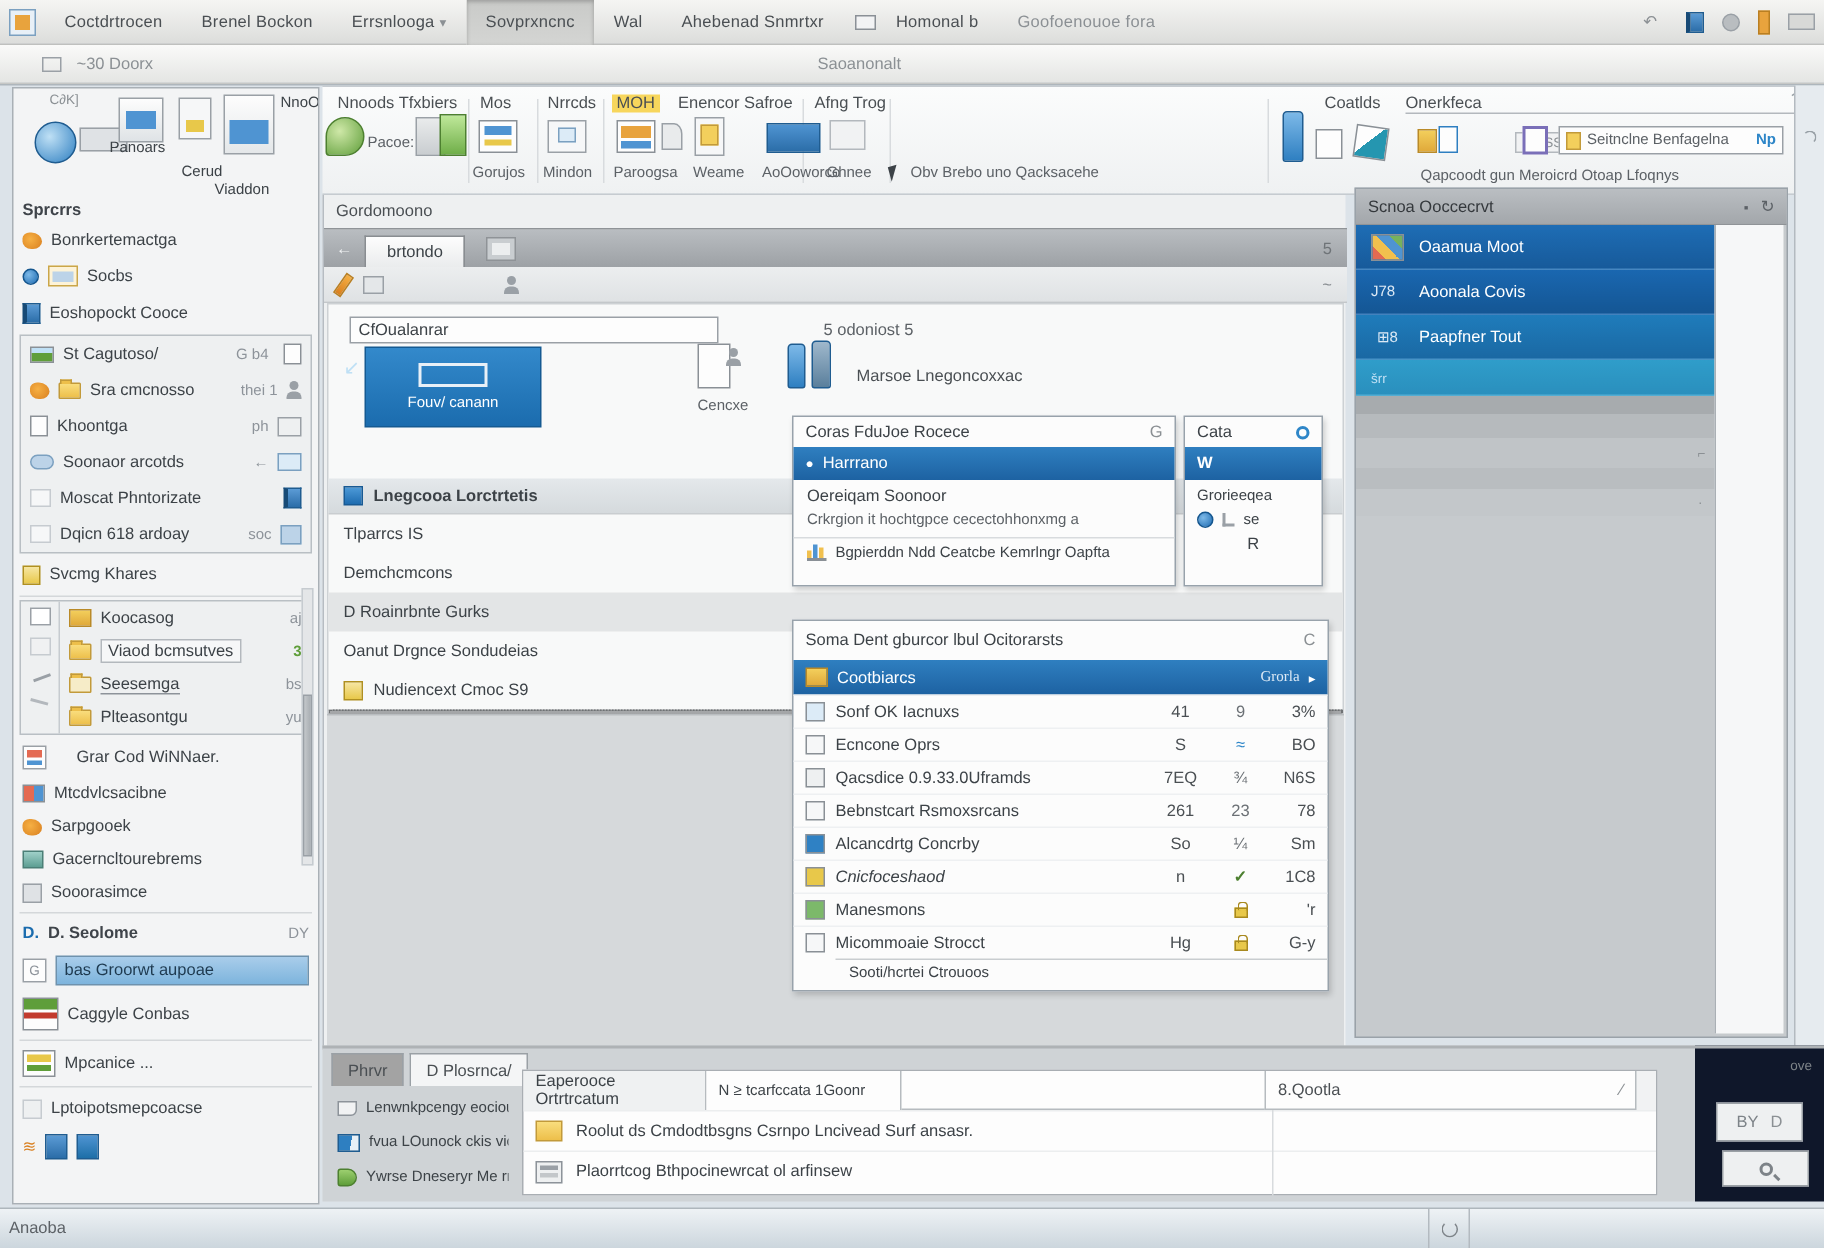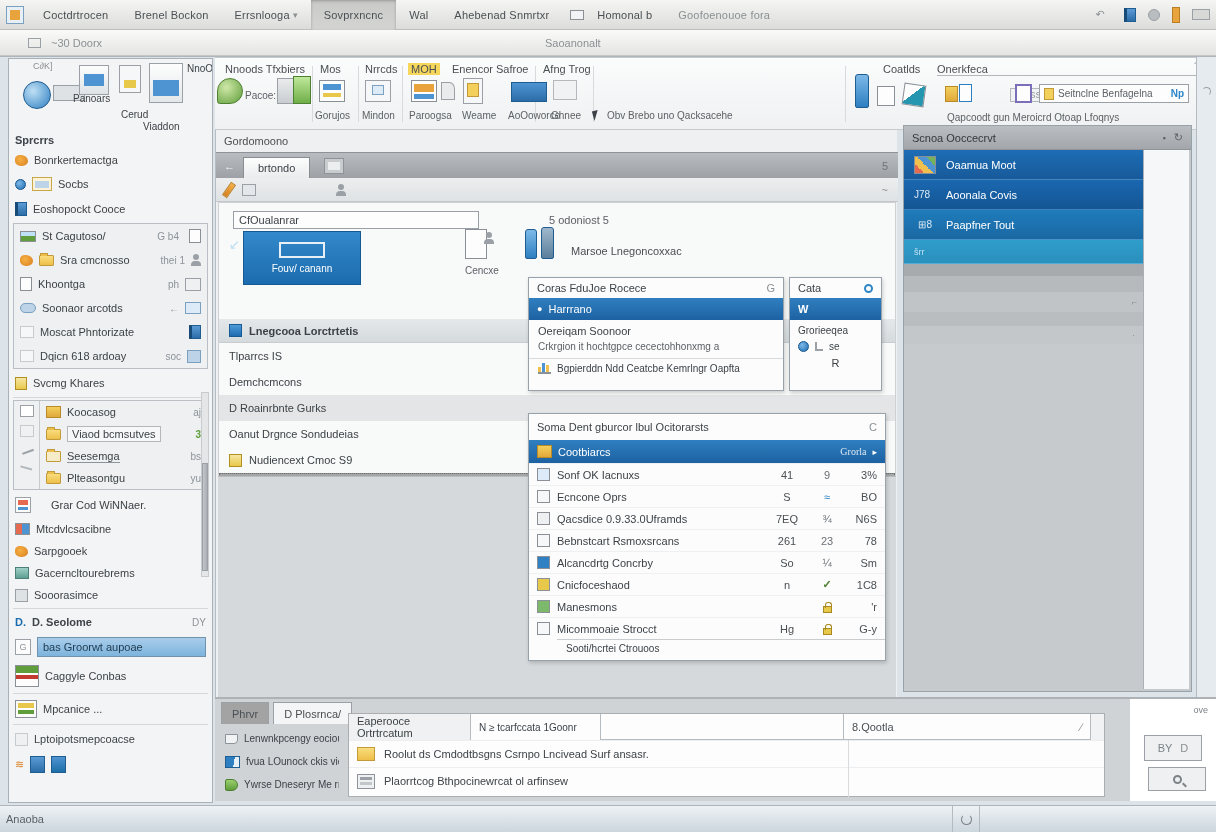--- a/index.html
+++ b/index.html
@@ -83,21 +83,21 @@
 #rp-white{position:absolute;right:2px;top:24px;width:46px;height:539px;background:#f6f7f8;border-left:1px solid #aab0b5;}
 
 #rstrip{position:absolute;left:1196px;top:57px;width:20px;height:640px;background:#e6ebef;border-left:1px solid #b3bac0;}
 
 #bpanel{position:absolute;left:215px;top:697px;width:915px;height:104px;background:#cfd3d6;border-top:2px solid #aeb2b5;}
 .btab{height:22px;display:flex;align-items:center;padding:0 10px;border:1px solid #9aa0a5;border-bottom:none;background:#a3a3a3;color:#4a4f53;}
 .btab.active{background:#f4f5f6;}
 #btable{position:absolute;left:133px;top:14px;width:757px;height:84px;background:#fdfdfd;border:1px solid #a9aeb3;}
 .bt-headcell{border-right:1px solid #b6bbbf;background:#eff1f2;display:flex;align-items:center;padding:0 8px;height:26px;color:#3c4247;}
 .bt-row{display:flex;align-items:center;gap:9px;height:27px;padding:0 8px;border-top:1px solid #eceeef;}
-#brpanel{position:absolute;left:1130px;top:697px;width:86px;height:104px;background:#ffffff;border-top:2px solid #aeb2b5;color:#7d8388;}
+#brpanel{position:absolute;left:1130px;top:697px;width:86px;height:104px;background:#0f172a;border-top:2px solid #aeb2b5;color:#7d8388;}
 .br-btn{background:#eef0f1;border:1px solid #9aa0a5;display:flex;align-items:center;justify-content:center;gap:8px;}
 
 #statusbar{position:absolute;left:0;top:805px;width:1216px;height:27px;background:linear-gradient(#eef2f5,#ccd6dd);border-top:1px solid #aeb6bc;display:flex;align-items:center;color:#5c6166;}
 .muted{color:#8b9094;}
 .small{font-size:10px;}
 .tiny{font-size:9px;}
 </style>
 </head>
 <body>
 
@@ -527,21 +527,21 @@
       </div>
     <div class="td-row">
         <span class="ti" style="background:#2f81c4;"></span>
         <span style="flex:1;">Alcancdrtg Concrby</span>
         <span class="td-c2">So</span>
         <span class="td-c3">¼</span>
         <span class="td-c4">Sm</span>
       </div>
     <div class="td-row">
         <span class="ti" style="background:#e8c84a;"></span>
-        <span style="flex:1;">Cnicfoceshaod</span>
+        <span style="flex:1;font-style:italic;">Cnicfoceshaod</span>
         <span class="td-c2">n</span>
         <span class="td-c3" style="color:#4d8030;font-weight:bold;">✓</span>
         <span class="td-c4">1C8</span>
       </div>
     <div class="td-row">
         <span class="ti" style="background:#7cb96a;"></span>
         <span style="flex:1;">Manesmons</span>
         <span class="td-c2"></span>
         <span class="td-c3"><span class="i i-lock"></span></span>
         <span class="td-c4">'r</span>

